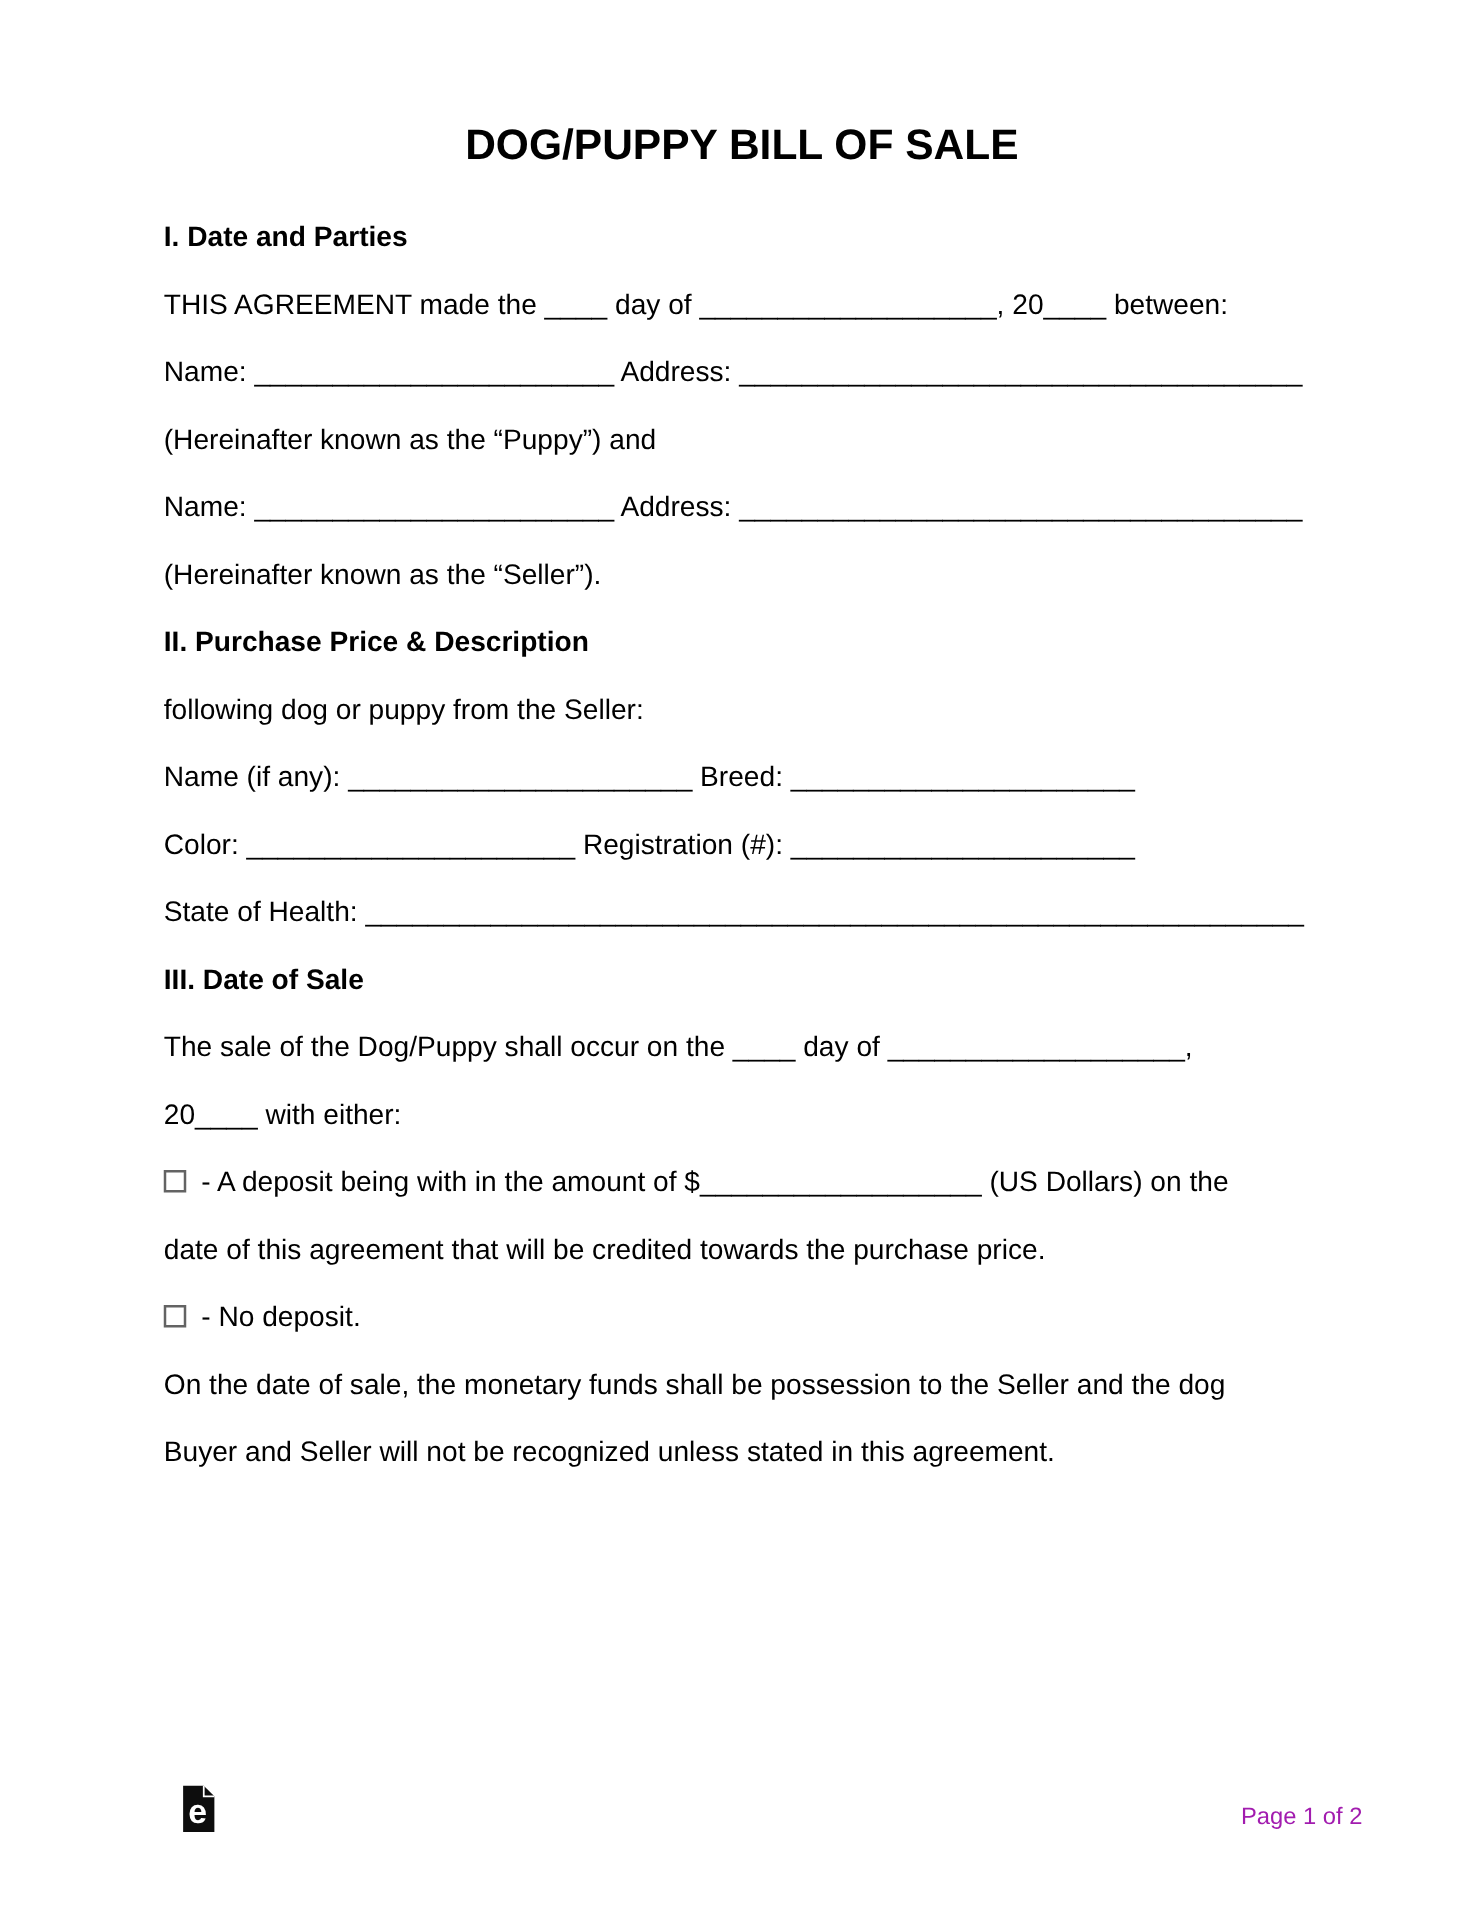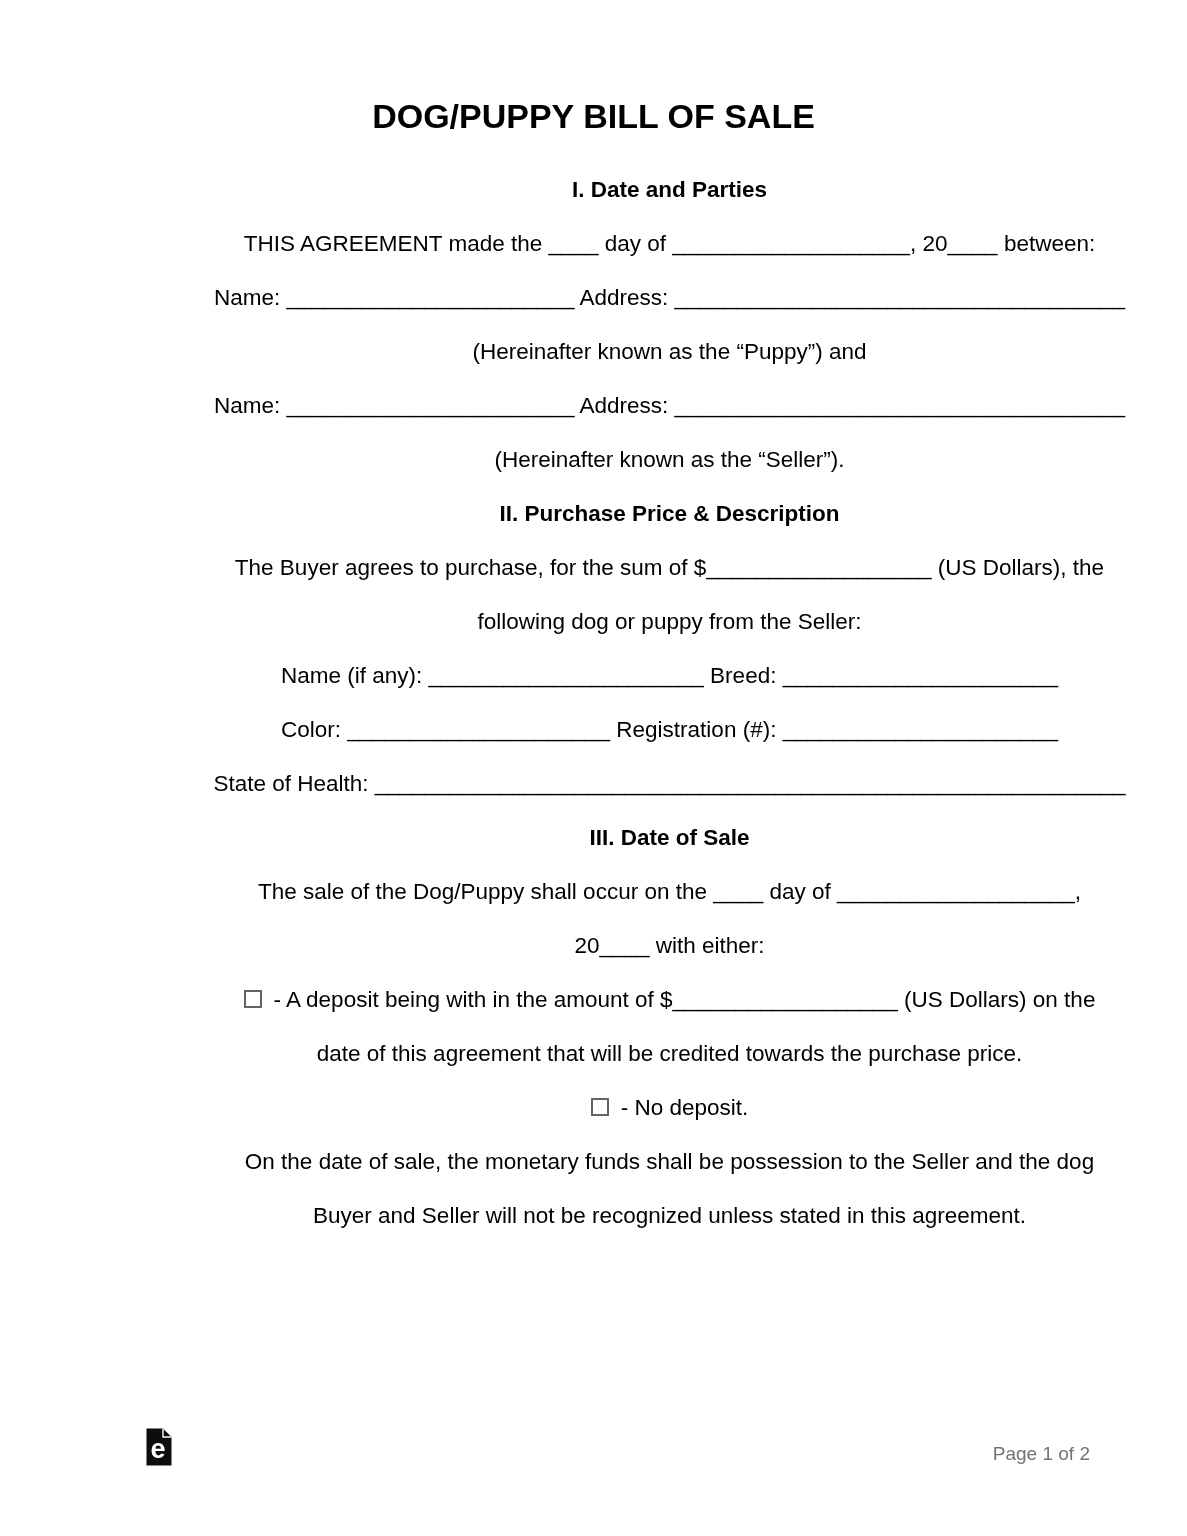--- a/index.html
+++ b/index.html
@@ -24,23 +24,22 @@
     width: 100%;
     text-align: center;
     font-size: 34px;
     font-weight: bold;
     line-height: 40px;
     white-space: nowrap;
   }
   .content {
     position: absolute;
     top: 163px;
-    left: 152px;
+    left: 131px;
     right: 0;
-    text-align: center;
   }
   .line {
     height: 54px;
     line-height: 54px;
     font-size: 22.5px;
     white-space: nowrap;
   }
   .line.heading {
     font-weight: bold;
   }
@@ -59,41 +58,40 @@
     top: 1428px;
     width: 26px;
     height: 38px;
   }
   .page-label {
     position: absolute;
     top: 1444px;
     right: 97px;
     font-size: 19px;
     line-height: 19px;
-    color: #737373;
+    color: #a21caf;
   }
 </style>
 </head>
 <body>
 
 <div class="page">
 
   <div class="title">DOG/PUPPY BILL OF SALE</div>
 
   <div class="content">
 
     <div class="line heading">I. Date and Parties</div>
     <div class="line">THIS AGREEMENT made the ____ day of ___________________, 20____ between:</div>
     <div class="line">Name: _______________________ Address: ____________________________________</div>
     <div class="line">(Hereinafter known as the “Puppy”) and</div>
     <div class="line">Name: _______________________ Address: ____________________________________</div>
     <div class="line">(Hereinafter known as the “Seller”).</div>
 
     <div class="line heading">II. Purchase Price &amp; Description</div>
-    <div class="line">The Buyer agrees to purchase, for the sum of $__________________ (US Dollars), the</div>
     <div class="line">following dog or puppy from the Seller:</div>
     <div class="line">Name (if any): ______________________ Breed: ______________________</div>
     <div class="line">Color: _____________________ Registration (#): ______________________</div>
     <div class="line">State of Health: ____________________________________________________________</div>
 
     <div class="line heading">III. Date of Sale</div>
     <div class="line">The sale of the Dog/Puppy shall occur on the ____ day of ___________________,</div>
     <div class="line">20____ with either:</div>
     <div class="line">
       <span class="checkbox"></span><span>- A deposit being with in the amount of $__________________ (US Dollars) on the</span>

